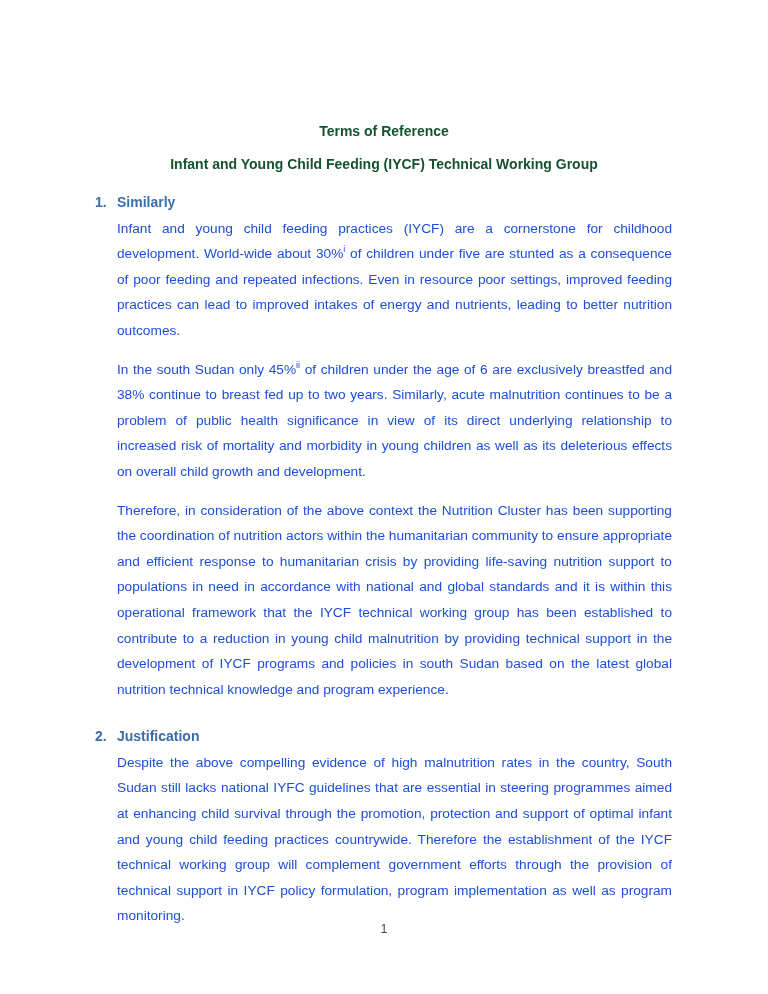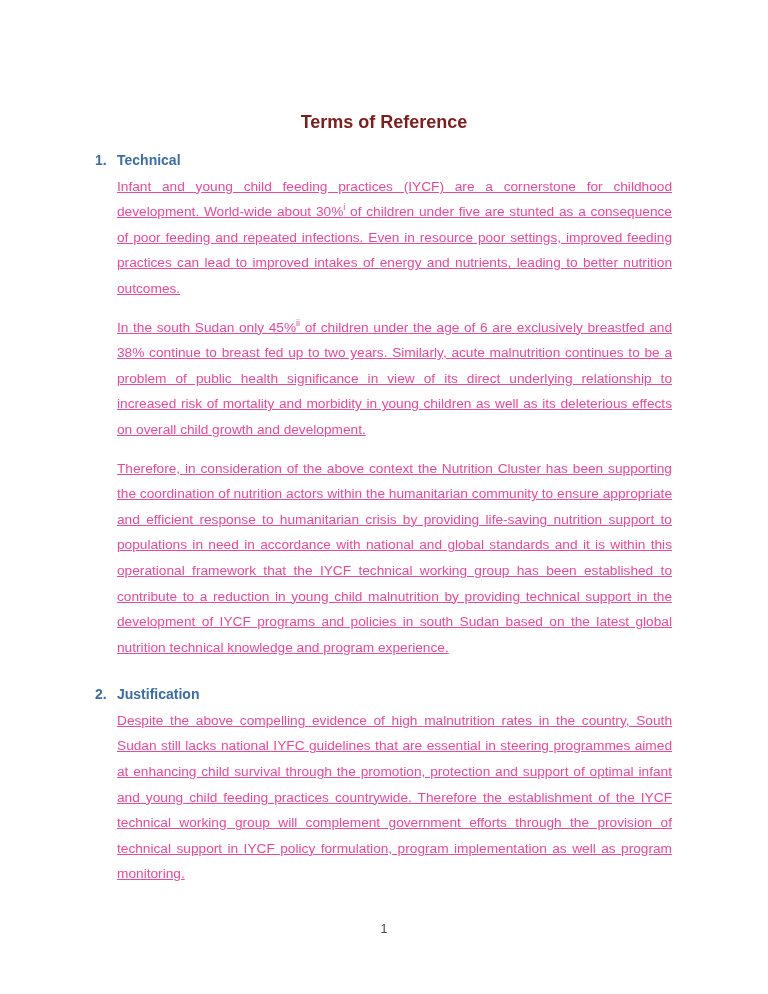--- a/index.html
+++ b/index.html
@@ -15,25 +15,25 @@
     font-family: "Liberation Sans", "DejaVu Sans", sans-serif;
     color: #333333;
     overflow: hidden;
     box-sizing: border-box;
   }
   .title-block {
     padding-top: 108px;
     text-align: center;
   }
   .title-line {
-    font-size: 18px;
+    font-size: 14px;
     font-weight: bold;
-    color: #7f1d1d;
+    color: #14532d;
     line-height: 15px;
-    margin: 7px 0 18px 0;
+    margin: 16px 0 18px 0;
   }
   .doc-body {
     margin-top: 16px;
     padding-left: 95px;
     padding-right: 96px;
   }
   .section-heading {
     display: flex;
     align-items: baseline;
     font-size: 14px;
@@ -46,22 +46,21 @@
     width: 22px;
   }
   .section-body {
     padding-left: 22px;
   }
   .para {
     font-size: 13.7px;
     line-height: 25.6px;
     text-align: justify;
     margin: 0 0 13px 0;
-    color: #ec4899;
-    text-decoration: underline;
+    color: #1d4ed8;
   }
   .para sup {
     font-size: 9px;
     line-height: 0;
     vertical-align: super;
   }
   .section-justification {
     margin-top: 22px;
   }
   .page-number {
@@ -74,28 +73,29 @@
     color: #4a4a4a;
   }
 </style>
 </head>
 <body>
 
 <div class="page">
 
   <div class="title-block">
     <div class="title-line">Terms of Reference</div>
+    <div class="title-line">Infant and Young Child Feeding (IYCF) Technical Working Group</div>
   </div>
 
   <div class="doc-body">
 
     <div class="section">
       <div class="section-heading">
         <span class="section-num">1.</span>
-        <span class="section-title">Technical</span>
+        <span class="section-title">Similarly</span>
       </div>
       <div class="section-body">
         <p class="para"><span>Infant and young child feeding practices (IYCF) are a cornerstone for childhood development. World-wide about 30%</span><sup>i</sup><span> of children under five are stunted as a consequence of poor feeding and repeated infections. Even in resource poor settings, improved feeding practices can lead to improved intakes of energy and nutrients, leading to better nutrition outcomes.</span></p>
         <p class="para"><span>In the south Sudan only 45%</span><sup>ii</sup><span> of children under the age of 6 are exclusively breastfed and 38% continue to breast fed up to two years. Similarly, acute malnutrition continues to be a problem of public health significance in view of its direct underlying relationship to increased risk of mortality and morbidity in young children as well as its deleterious effects on overall child growth and development.</span></p>
         <p class="para"><span>Therefore, in consideration of the above context the Nutrition Cluster  has been supporting the coordination of nutrition actors within the humanitarian community to ensure appropriate and efficient response to  humanitarian crisis by providing life-saving nutrition support to populations in need in accordance with national and global standards and it is within this operational framework that the IYCF technical working group has been established to contribute to a reduction in young child malnutrition by providing technical support  in the development of IYCF programs and policies in south Sudan based on the latest global nutrition technical knowledge and program experience.</span></p>
       </div>
     </div>
 
     <div class="section section-justification">
       <div class="section-heading">

